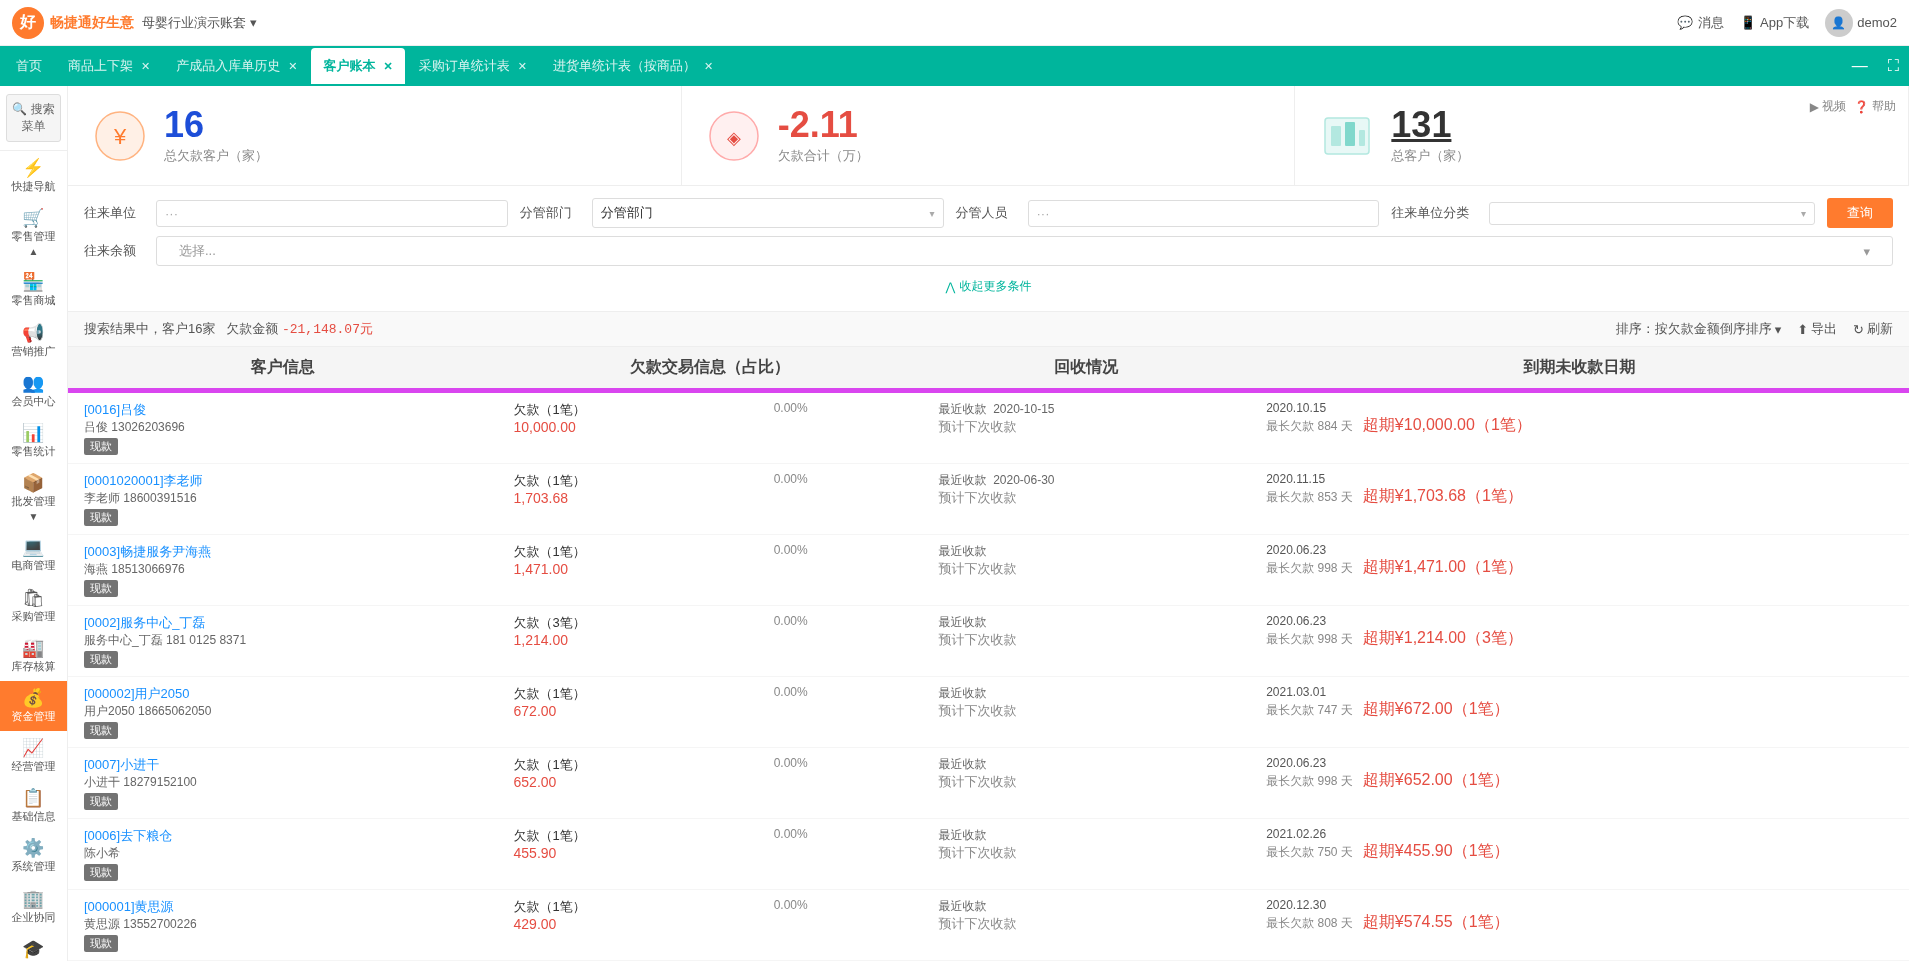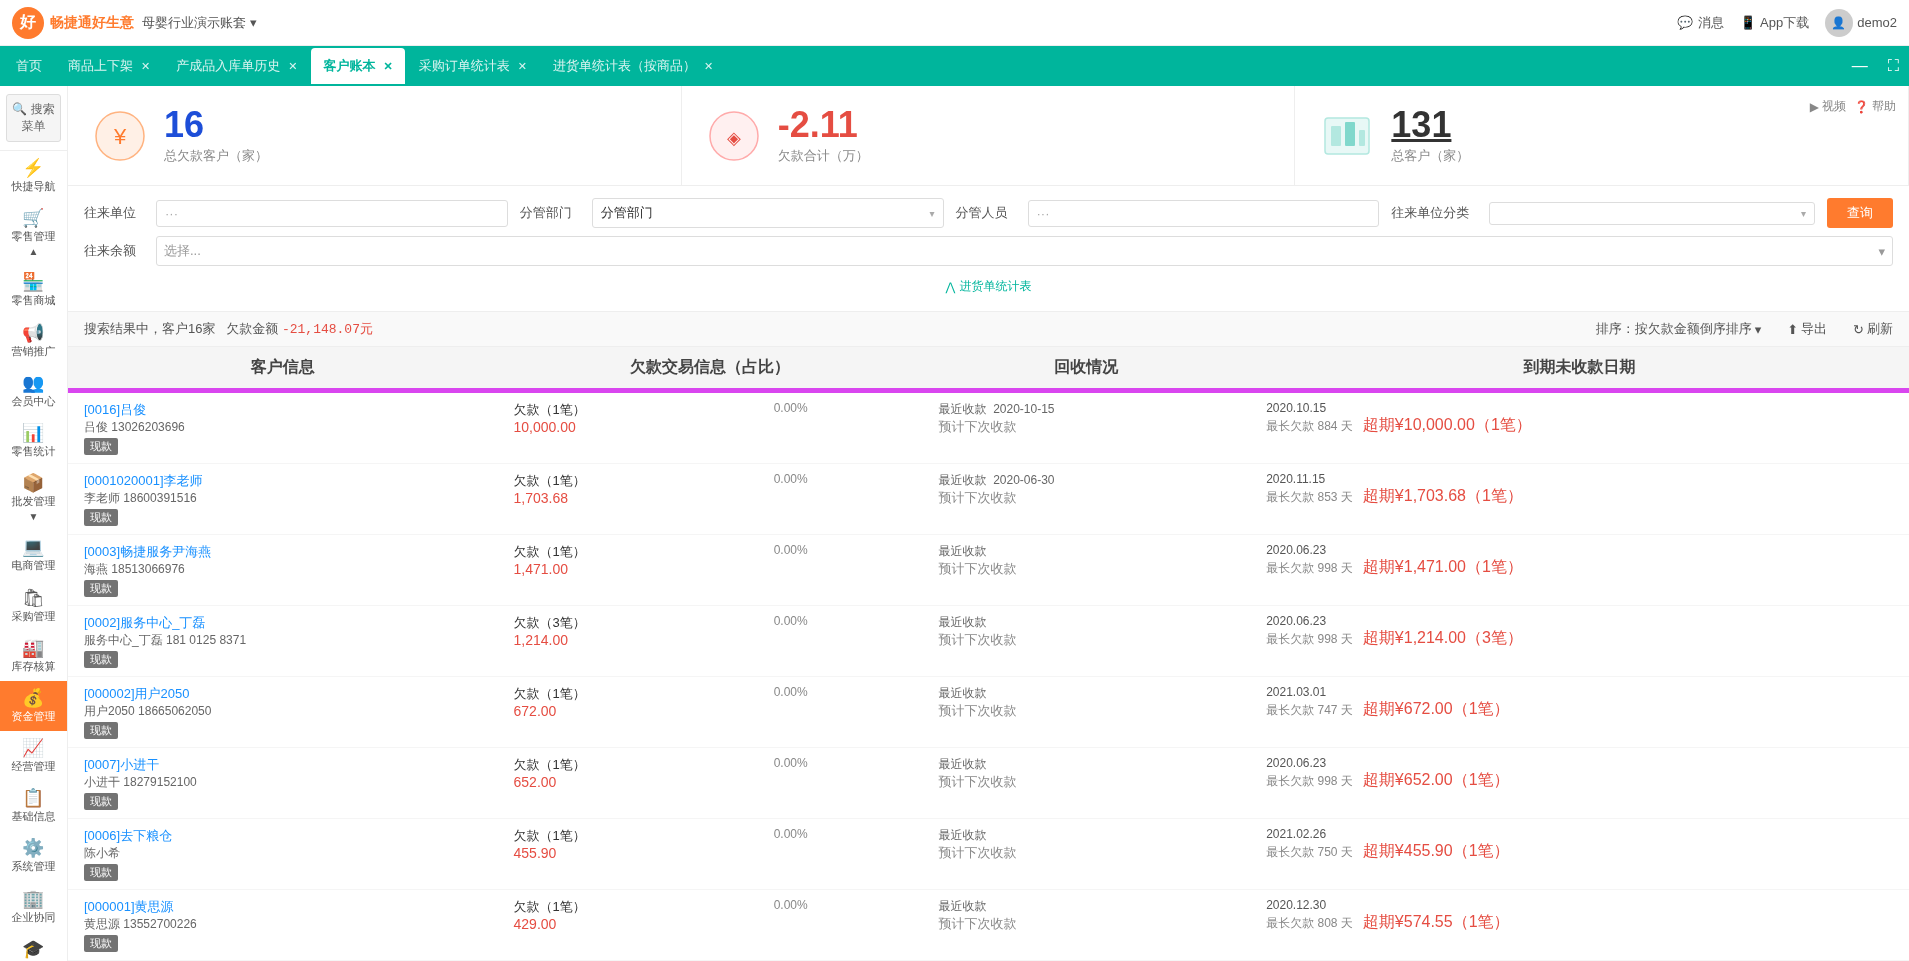--- a/index.html
+++ b/index.html
@@ -78,41 +78,41 @@
     .filter-group { display: flex; align-items: center; gap: 20px; flex: 1; }
     .filter-label { font-size: 13px; color: #555; white-space: nowrap; }
     .filter-input {
       flex: 1; border: 1px solid #ddd; border-radius: 3px; padding: 5px 8px;
       font-size: 13px; color: #333; display: flex; align-items: center; justify-content: space-between;
       cursor: pointer; background: #fff; min-width: 120px;
     }
     .filter-input .dots { color: #aaa; }
     .filter-input .arrow { color: #aaa; font-size: 10px; }
     .filter-select {
-      flex: 1; border: 1px solid #ddd; border-radius: 3px; padding: 5px 7px;
+      flex: 1; border: 1px solid #ddd; border-radius: 3px; padding: 5px 22px;
       font-size: 13px; color: #999; display: flex; align-items: center; justify-content: space-between;
       cursor: pointer; background: #fff; min-width: 100px;
     }
     .search-btn {
       background: #ff7b2e; color: #fff; border: none; border-radius: 3px;
       padding: 6px 20px; font-size: 13px; cursor: pointer; white-space: nowrap;
     }
     .collapse-btn {
       display: flex; align-items: center; gap: 4px; color: #00b59c; font-size: 12px;
       cursor: pointer; justify-content: center; padding: 4px;
     }
 
     
     .results-bar {
       background: #f9f9f9; padding: 8px 16px; border-bottom: 1px solid #eee;
       display: flex; align-items: center; justify-content: space-between; font-size: 13px;
     }
     .results-info { color: #555; }
     .results-info span.highlight { color: #e54d42; font-family: Liberation Mono, monospace; }
-    .results-actions { display: flex; align-items: flex-start; gap: 26px; color: #555; }
+    .results-actions { display: flex; align-items: flex-start; gap: 16px; color: #555; }
     .results-actions span { cursor: pointer; display: flex; align-items: center; gap: 3px; }
 
     
     .table-container { flex: 1; overflow-y: auto; background: #fff; }
     table { width: 100%; border-collapse: collapse; }
     thead tr { background: #f5f5f5; }
     thead th {
       padding: 10px 16px; font-size: 16px; font-weight: 600; color: #444;
       text-align: center; border-bottom: 5px solid #d946ef; white-space: nowrap;
     }
@@ -366,21 +366,21 @@
           <span class="filter-label">往来余额</span>
           <div class="filter-select">
             <span>选择...</span>
             <span class="arrow">▾</span>
           </div>
         </div>
       </div>
       <div style="text-align:center;">
         <div class="collapse-btn">
           <span>⋀</span>
-          <span>进货单统计表</span>
+          <span>收起更多条件</span>
         </div>
       </div>
     </div>
 
     <div class="results-bar">
       <div class="results-info">
         <span>搜索结果中，客户16家</span>
         &nbsp;
         <span>欠款金额</span>
         <span class="highlight">-21,148.07元</span>

